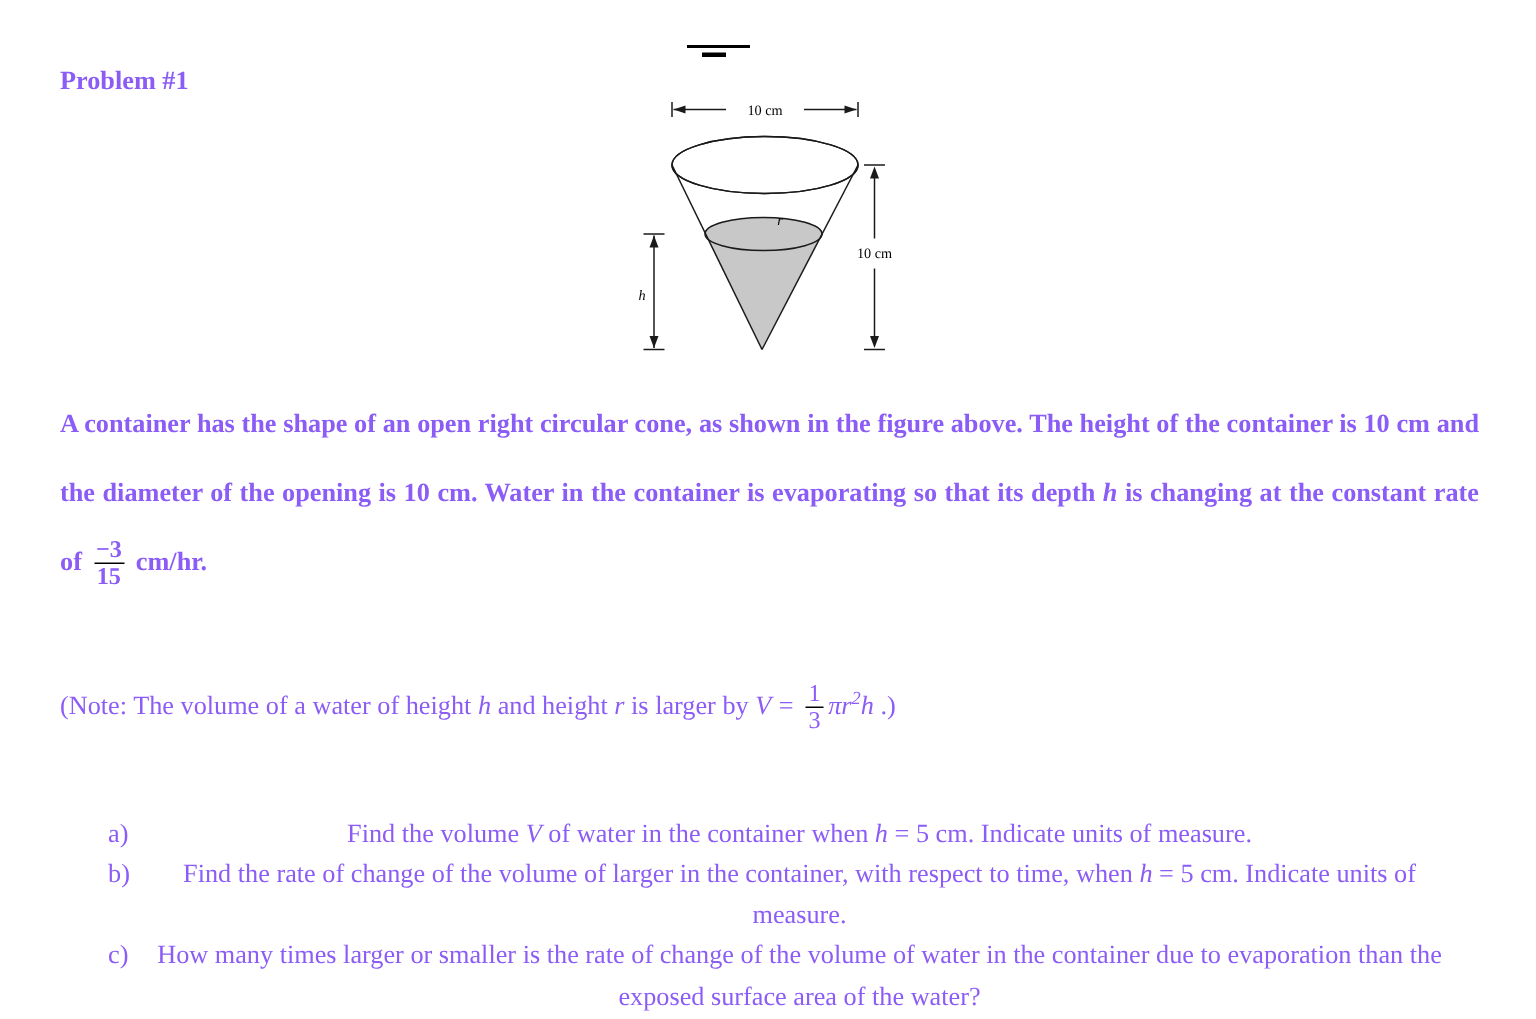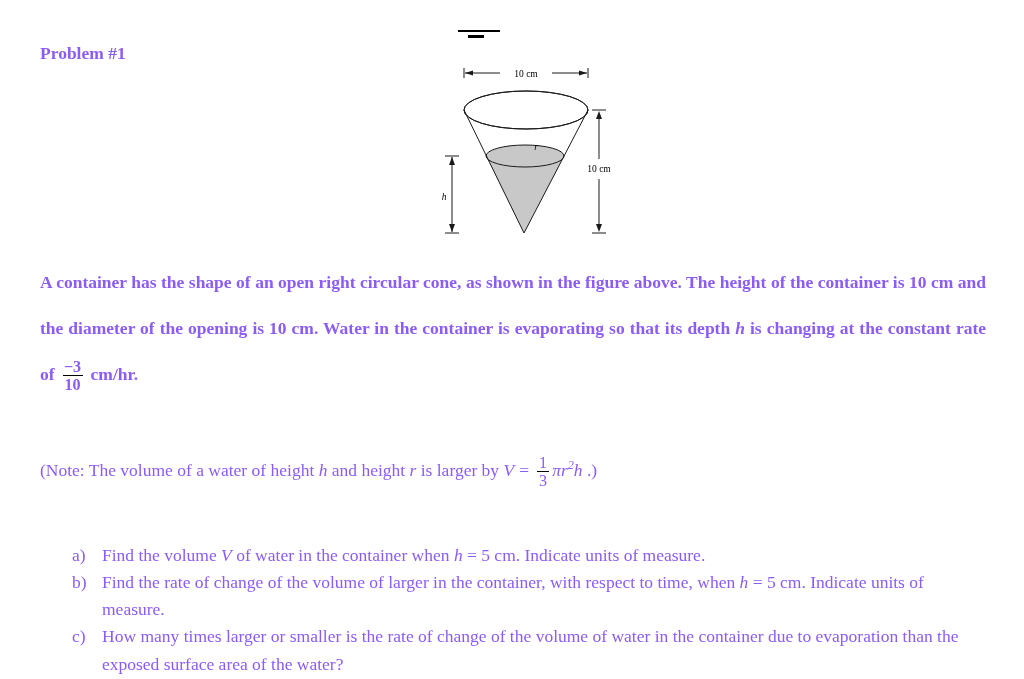--- a/index.html
+++ b/index.html
@@ -5,31 +5,31 @@
   html,body { margin:0; padding:0; background:#ffffff; }
   .page {
     position:relative; width:1024px; height:679px;
     background:#ffffff; overflow:hidden;
     font-family:"Liberation Serif", serif; color:#8b5cf6;margin-top:30px;
   }
   .title { position:absolute; left:40px; top:13px; font-size:17.5px; font-weight:bold; }
   .artifact { position:absolute; left:458px; top:0; width:46px; height:9px; }
   .artifact .bar1 { position:absolute; left:0; top:0; width:42px; height:2px; background:#000; }
   .artifact .bar2 { position:absolute; left:10px; top:5px; width:16px; height:3px; background:#000; }
-  .figure { position:absolute; left:436px; top:30px; }
+  .figure { position:absolute; left:420px; top:30px; }
   .figure svg text { font-family:"Liberation Serif", serif; }
   .para {
     position:absolute; left:40px; top:230px; width:946px;
     font-size:17.5px; line-height:2.62; text-align:justify;font-weight:bold;
   }
   .note { position:absolute; left:40px; top:424px; font-size:17.5px; }
   .questions { position:absolute; left:72px; top:512px; width:892px; font-size:17.5px; }
   .q-item { display:flex; line-height:1.55; }
   .q-marker { width:30px; flex:0 0 30px; }
-  .q-text { flex:1; }
+  .q-text { flex:1;text-align:center; }
   .var { font-style:italic; }
   .eq { margin:0 5px; }
   .frac {
     display:inline-flex; flex-direction:column; align-items:center;
     vertical-align:middle; line-height:1.08; font-size:0.92em;
     margin:0 3px; text-align:center;
   }
   .frac-num { padding:0 2px; }
   .frac-den { border-top:1.2px solid #000; padding:0 2px; }
   sup { font-size:0.7em; }
@@ -89,21 +89,21 @@
         <line x1="16" y1="97" x2="16" y2="172"></line>
         <polygon points="16,97 13,105 19,105" fill="#1a1a1a" stroke="none"></polygon>
         <polygon points="16,172 13,164 19,164" fill="#1a1a1a" stroke="none"></polygon>
       </g>
       <text x="8" y="140" text-anchor="middle" font-size="9.5" font-style="italic" fill="#000">h</text>
     </svg>
   </div>
 
   <div class="para"><span>A container has the shape of an open right circular cone, as shown in the figure above. The height of the container is 10 cm and the diameter of the opening is 10 cm. Water in the container is evaporating so that its depth </span><span class="var">h</span><span> is changing at the constant rate of </span><span class="frac">
         <span class="frac-num">−3</span>
-        <span class="frac-den">10</span>
+        <span class="frac-den">15</span>
       </span><span> cm/hr.</span></div>
 
   <div class="note"><span>(Note: The volume of a water of height </span><span class="var">h</span><span> and height </span><span class="var">r</span><span> is larger by </span><span class="var">V</span><span class="eq">=</span><span class="frac">
         <span class="frac-num">1</span>
         <span class="frac-den">3</span>
       </span><span class="var">πr</span><sup class="var">2</sup><span class="var">h</span><span> .)</span></div>
 
   <div class="questions">
     <div class="q-item">
       <span class="q-marker">a)</span>

